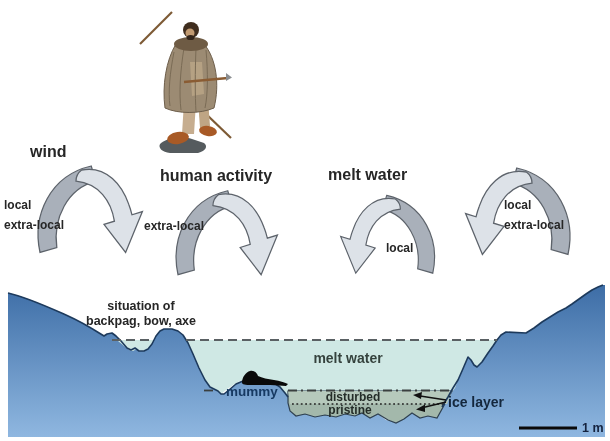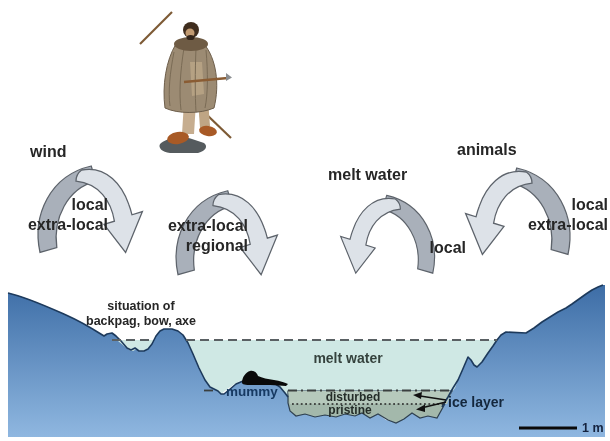--- a/index.html
+++ b/index.html
@@ -1,19 +1,19 @@
 <!DOCTYPE html>
 <html><head>
 <meta charset="utf-8">
 <style>
   html,body{margin:0;padding:0;background:#fff;}
   .stage{position:relative;width:610px;height:441px;background:#ffffff;overflow:hidden;
          font-family:"Liberation Sans", sans-serif;}
   .plabel{position:absolute;font-size:16px;font-weight:bold;color:#262626;}
-  .slabel{position:absolute;text-align:right;font-size:16px;font-weight:bold;color:#262626;line-height:20px;}
+  .slabel{position:absolute;text-align:left;font-size:12px;font-weight:bold;color:#262626;line-height:20px;}
   svg{position:absolute;overflow:visible;}
   .arch{position:absolute;}
   .arch.flip{transform:scaleX(-1);}
   .arch-dark{stroke:#5d636b;stroke-width:1.6;}
   .arch-light{stroke:#5d636b;stroke-width:1.6;}
   .ridge{fill:none;stroke:#1d3a5c;stroke-width:1.6;stroke-linejoin:round;}
   .xs-text{font-family:"Liberation Sans", sans-serif;font-weight:bold;}
 </style>
 </head>
 <body>
@@ -59,30 +59,29 @@
       <use href="#arch-ribbon"></use>
     </svg>
   <svg class="arch flip" style="left:332px;top:188px;" width="108" height="94" viewBox="0 0 150 130">
       <use href="#arch-ribbon"></use>
     </svg>
   <svg class="arch flip" style="left:456px;top:160px;" width="120" height="104" viewBox="0 0 150 130">
       <use href="#arch-ribbon"></use>
     </svg>
 
   <div class="plabel" style="left:30px;top:143px;width:120px">wind</div>
+  <div class="plabel" style="left:160px;top:167px;width:150px">human activity</div>
   <div class="plabel" style="left:328px;top:166px;width:120px">melt water</div>
-  <div class="plabel" style="left:457px;top:141px;width:120px">animals</div>
 
   <div class="slabel" style="left:4px;top:195px;width:104px">
     <div>local</div>
     <div>extra-local</div>
   </div>
   <div class="slabel" style="left:144px;top:216px;width:104px">
     <div>extra-local</div>
-    <div>regional</div>
   </div>
   <div class="slabel" style="left:386px;top:238px;width:80px">
     <div>local</div>
     <div></div>
   </div>
   <div class="slabel" style="left:504px;top:195px;width:104px">
     <div>local</div>
     <div>extra-local</div>
   </div>
 

